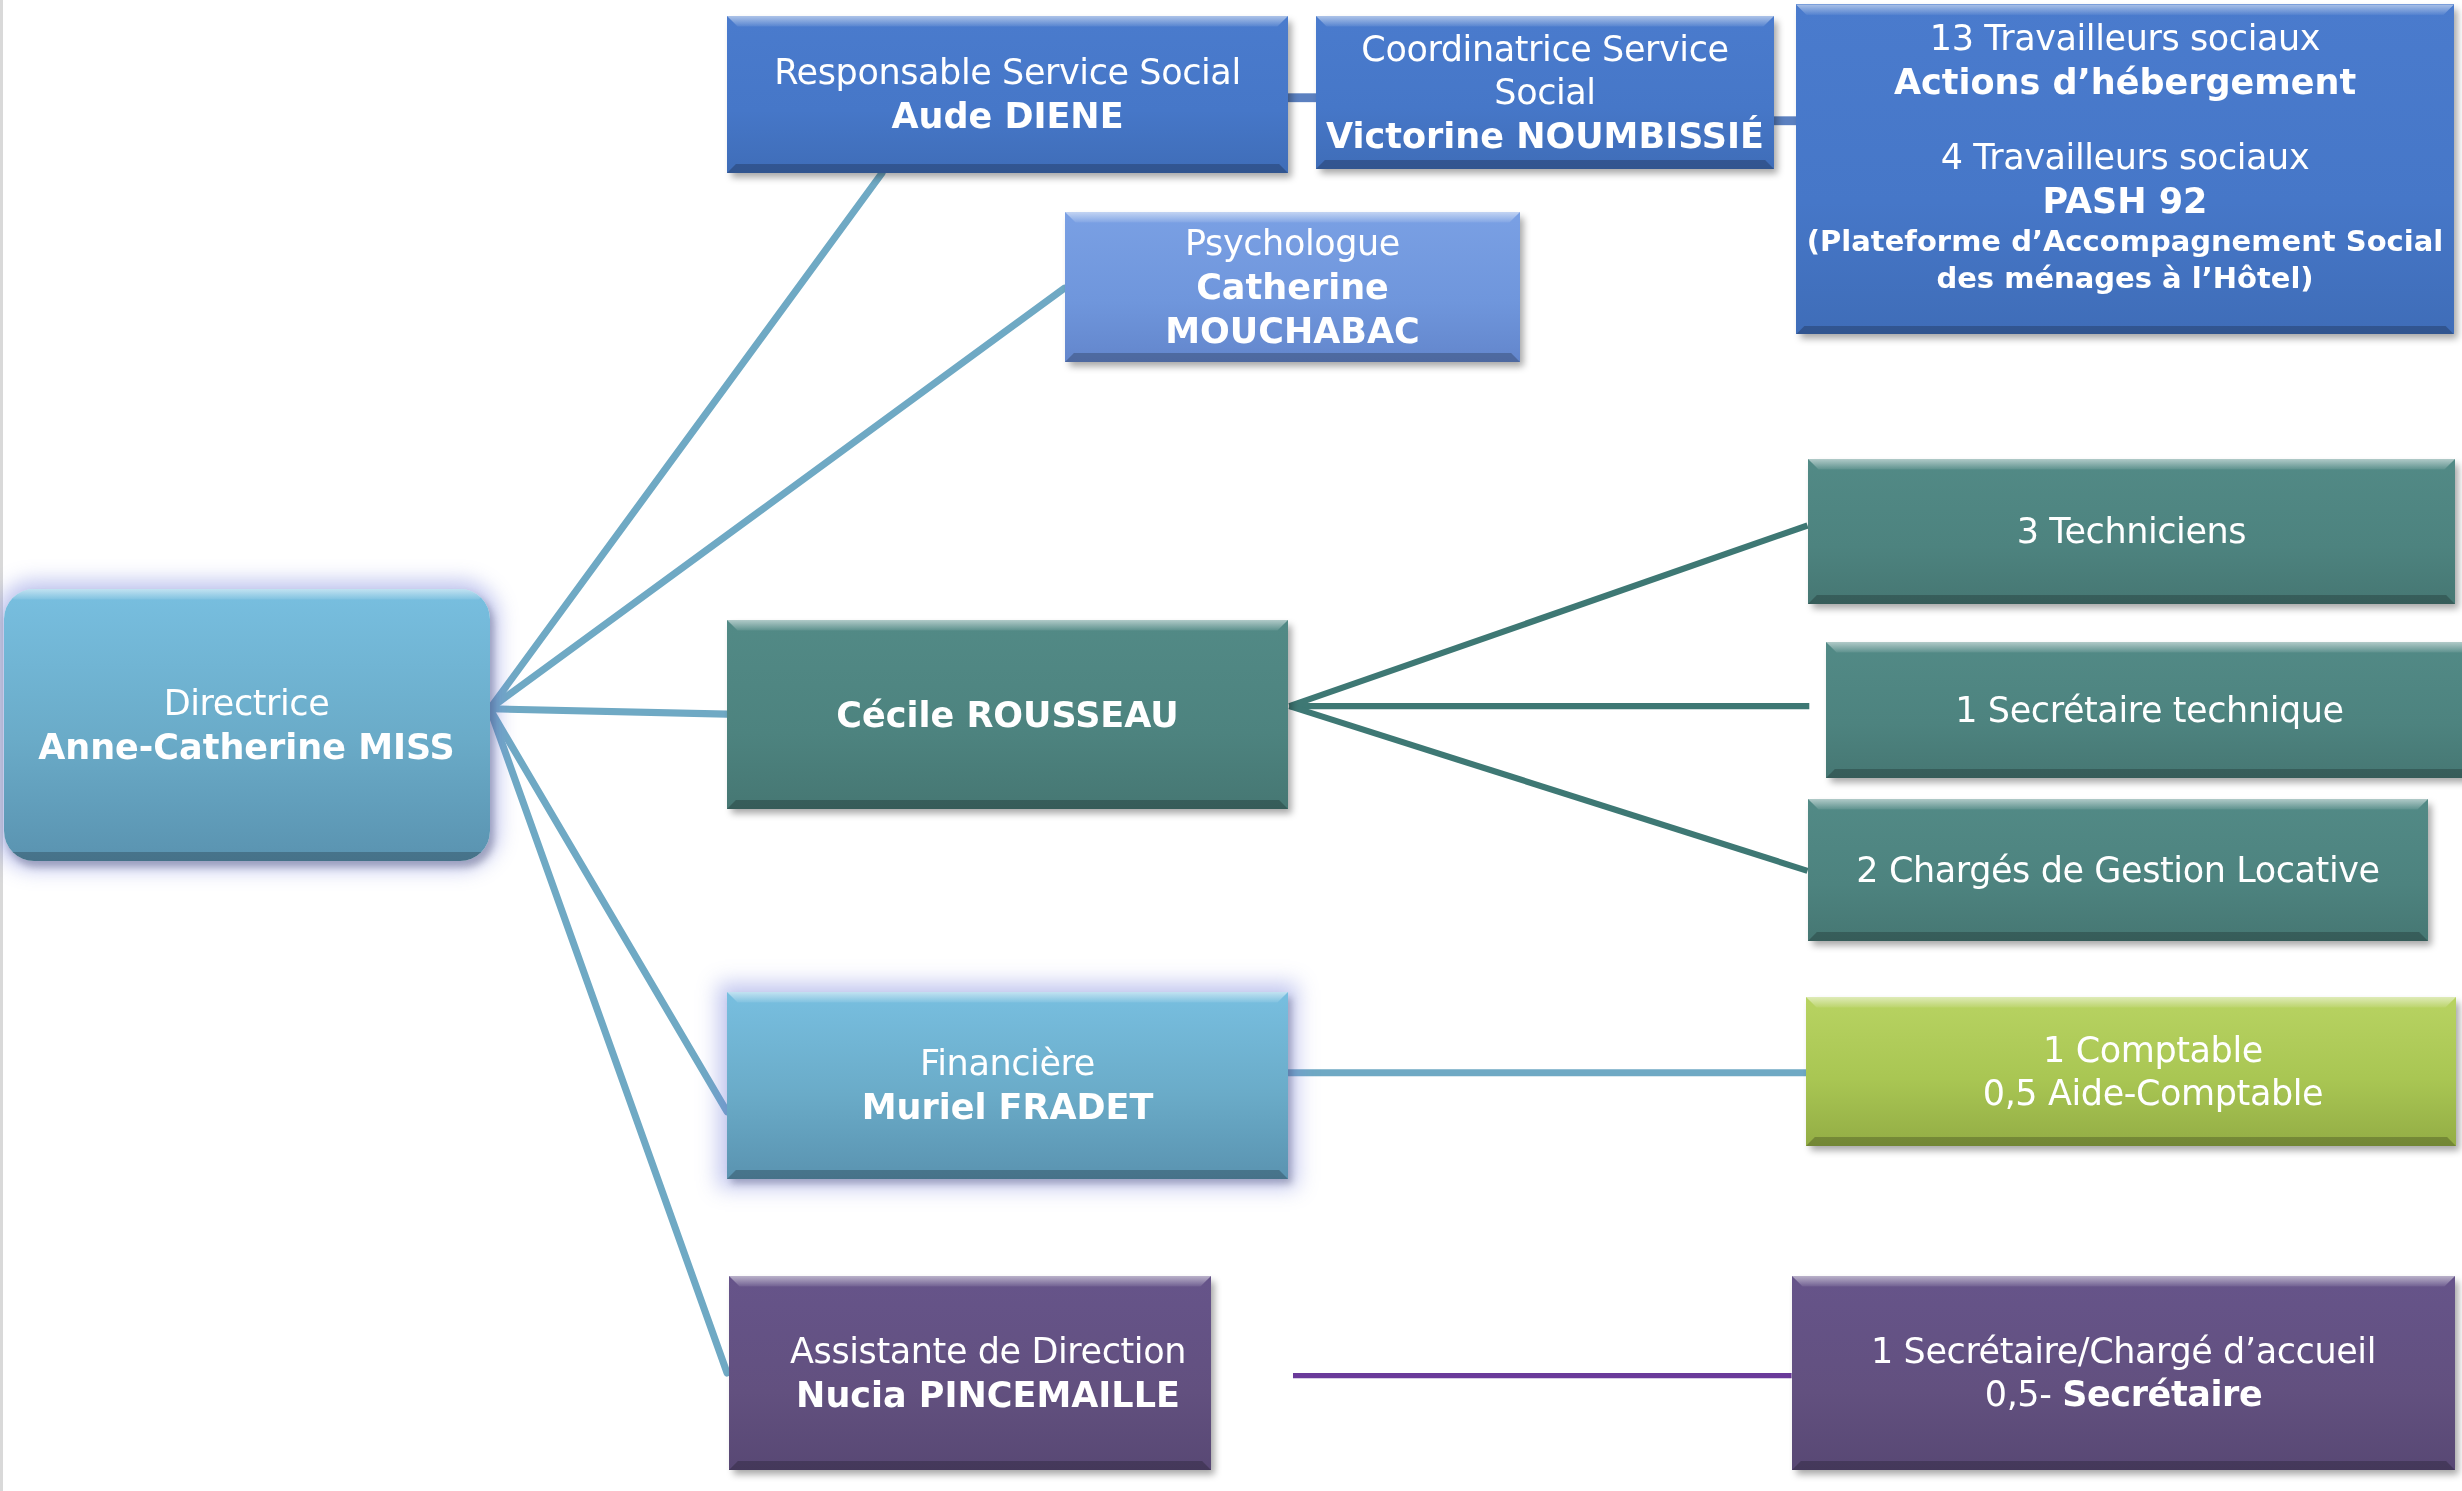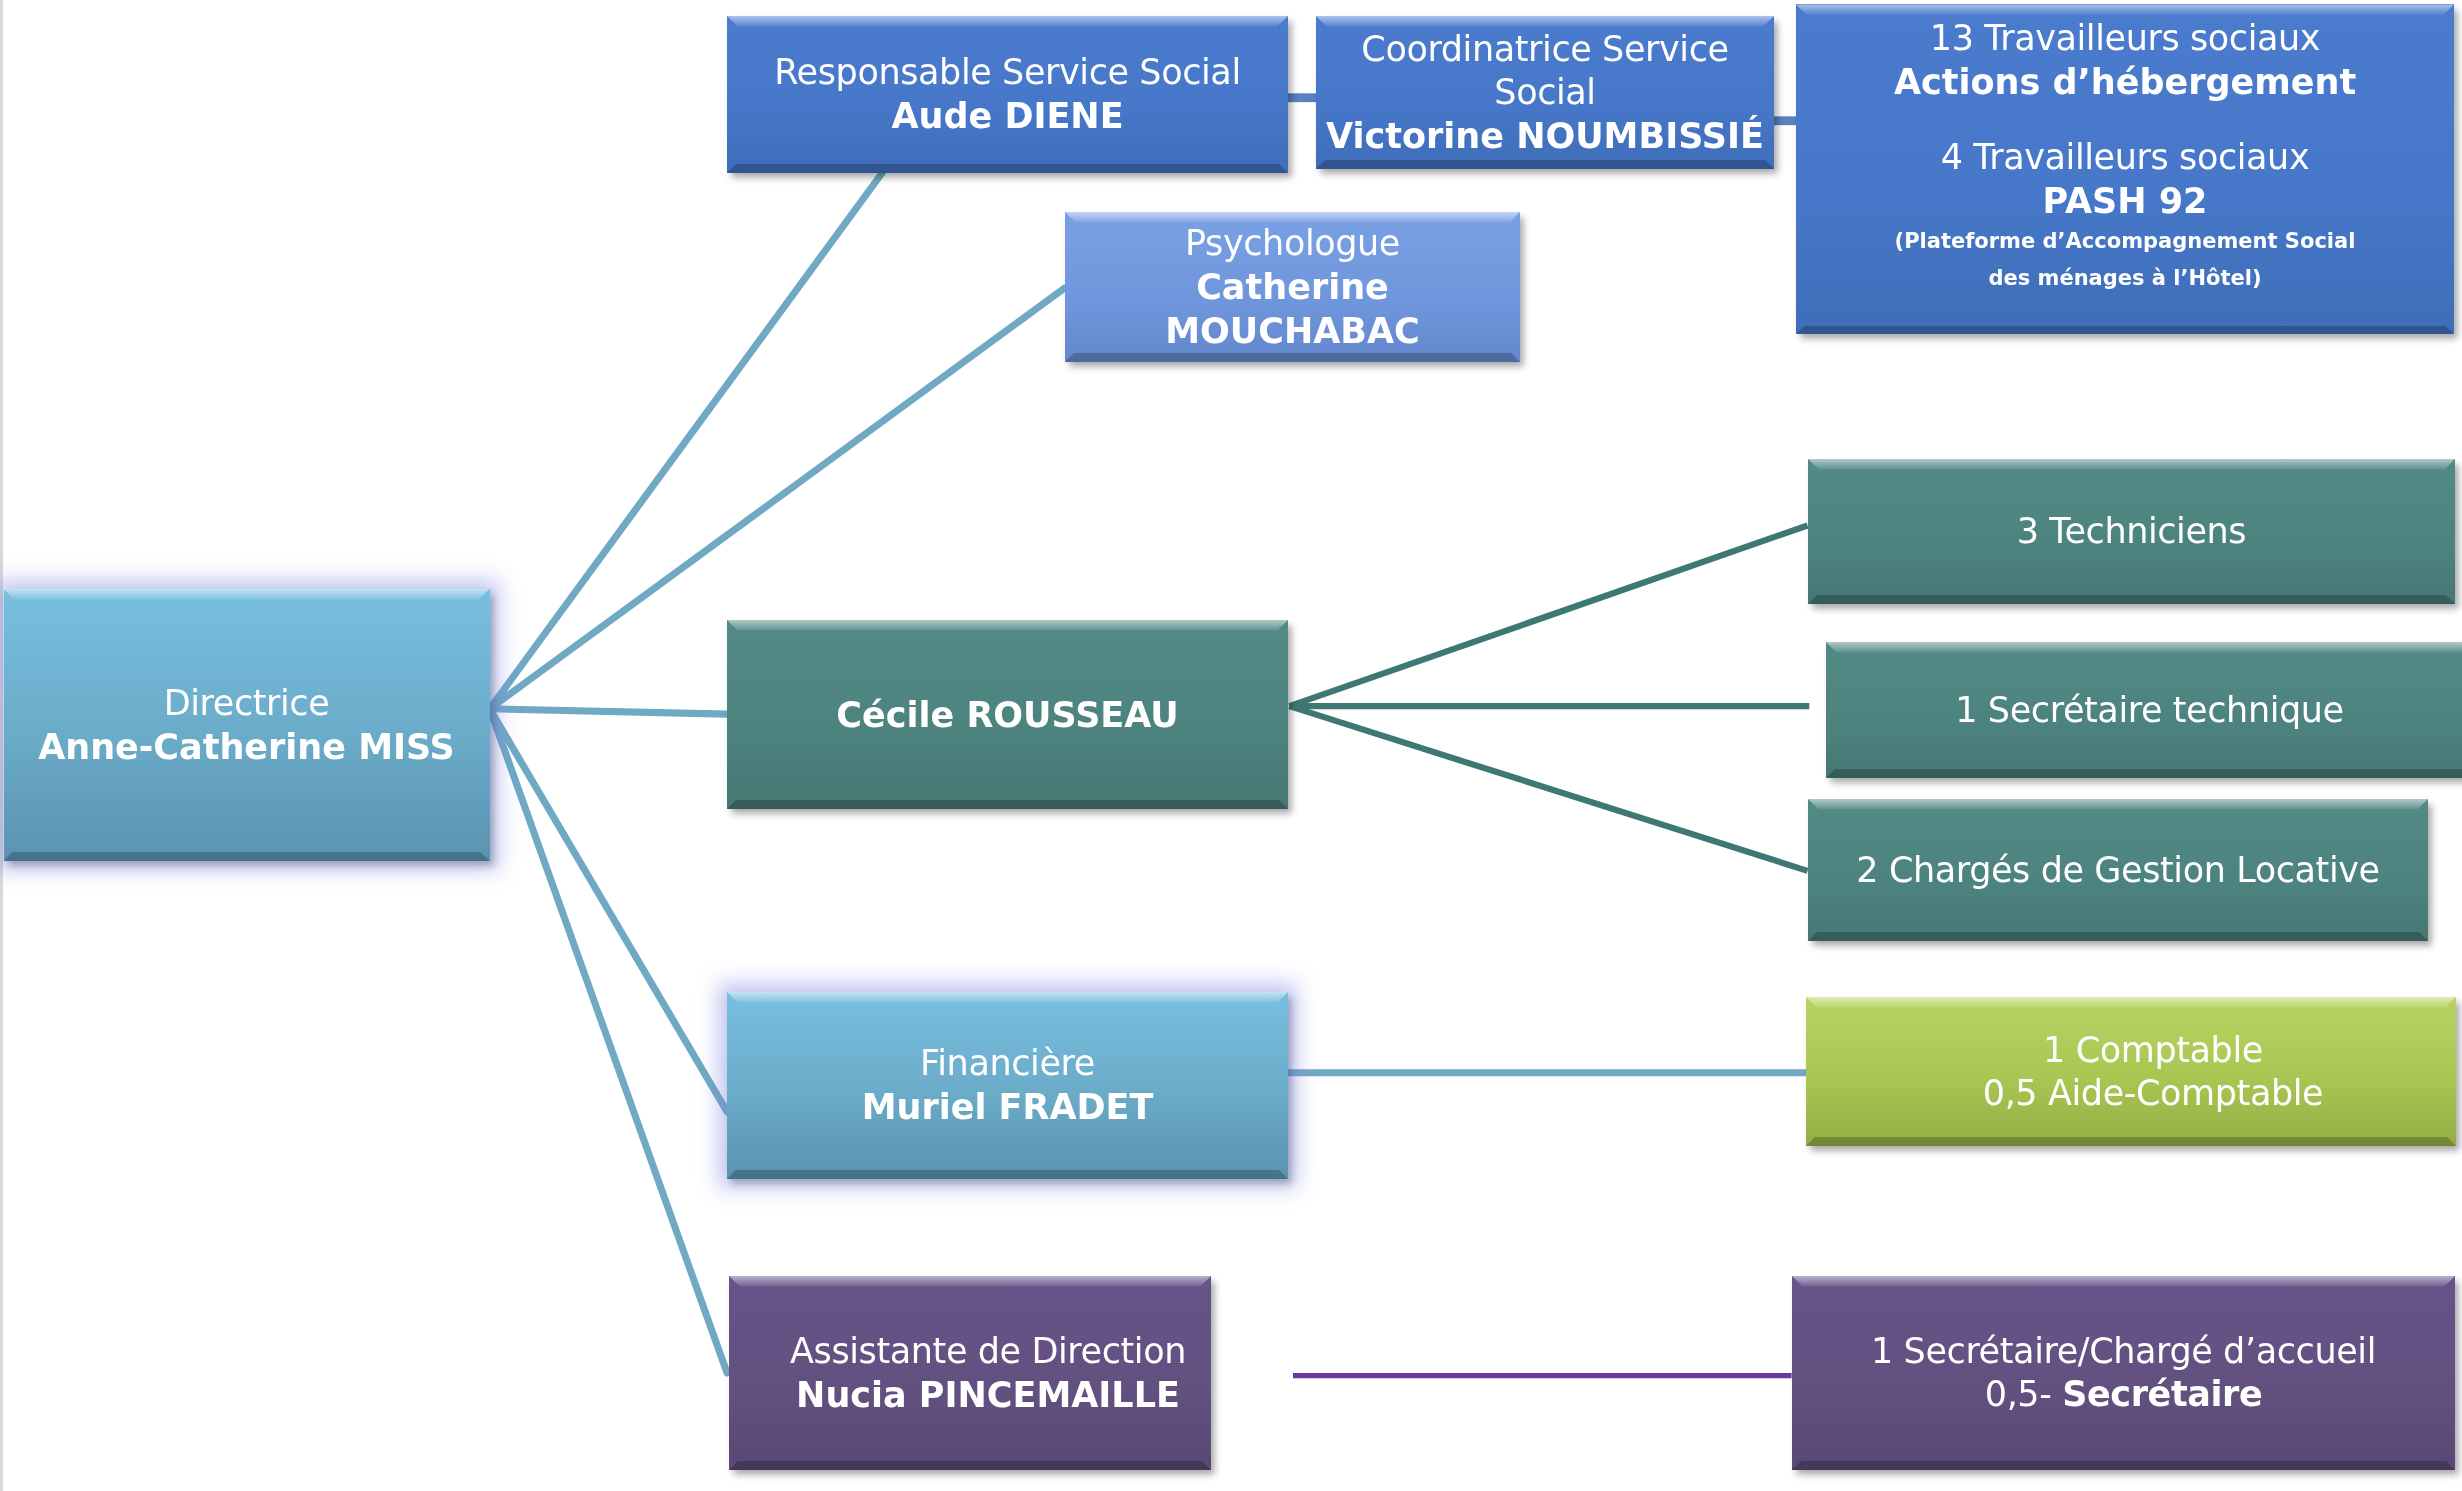--- a/index.html
+++ b/index.html
@@ -22,21 +22,21 @@
     background: linear-gradient(to bottom, rgba(255,255,255,0.55), rgba(255,255,255,0.05));
     clip-path: polygon(0 0, 100% 0, calc(100% - 10.6px) 100%, 10.6px 100%);
   }
   .box::after {
     content: ""; position: absolute; left: 0; right: 0; bottom: 0; height: 8.9px;
     background: rgba(0,0,0,0.22);
     clip-path: polygon(8.9px 0, calc(100% - 8.9px) 0, 100% 100%, 0 100%);
   }
   .box .t { font-size: 35px; line-height: 43px; font-weight: normal; letter-spacing: -0.4px; position: relative; z-index: 1; }
   .box .n { font-size: 35px; line-height: 44px; font-weight: bold; position: relative; z-index: 1; }
-  .box .s { font-size: 21px; line-height: 37px; font-weight: bold; position: relative; z-index: 1; }
+  .box .s { font-size: 29px; line-height: 37px; font-weight: bold; position: relative; z-index: 1; }
   .box .gap { height: 32px; }
 
   .c-cyan   { background: linear-gradient(to bottom, #78bfe0 0%, #6aabc8 55%, #5a93b0 100%); }
   .c-blue   { background: linear-gradient(to bottom, #4a7bcd 0%, #4677c8 60%, #3f6db8 100%); }
   .c-lblue  { background: linear-gradient(to bottom, #7aa0e4 0%, #6f96dc 60%, #6386cc 100%); }
   .c-teal   { background: linear-gradient(to bottom, #528a86 0%, #4d837f 60%, #467773 100%); }
   .c-green  { background: linear-gradient(to bottom, #b8d362 0%, #a9c653 55%, #93ad45 100%); }
   .c-purple { background: linear-gradient(to bottom, #66548a 0%, #62507f 60%, #584874 100%); }
   .glow { box-shadow: 0 0 19.5px 8.9px rgba(120,130,220,0.45), 3.5px 5.3px 7px rgba(0,0,0,0.3); }
 </style>
@@ -61,21 +61,21 @@
   <g stroke="#3e7874" stroke-width="7" fill="none">
     <line x1="1456" y1="797" x2="2041" y2="593"></line>
     <line x1="1456" y1="797" x2="2043" y2="797"></line>
     <line x1="1456" y1="797" x2="2041" y2="983"></line>
   </g>
   <g stroke="#6a3a9a" stroke-width="6" fill="none">
     <line x1="1460" y1="1553" x2="2023" y2="1553"></line>
   </g>
 </svg>
 
-<div class="box c-cyan glow" style="left:3.5px; top:589px; width:486px; height:272px;">
+<div class="box c-cyan glow" style="left:3.5px; top:589px; width:486px; height:272px;border-radius:30px;">
   <div class="t">Directrice</div>
   <div class="n">Anne-Catherine MISS</div>
 </div>
 
 <div class="box c-blue" style="left:727px; top:16px; width:561px; height:157px;text-align:right;">
   <div class="t">Responsable Service Social</div>
   <div class="n">Aude DIENE</div>
 </div>
 
 <div class="box c-blue" style="left:1316px; top:16px; width:458px; height:153px;">

